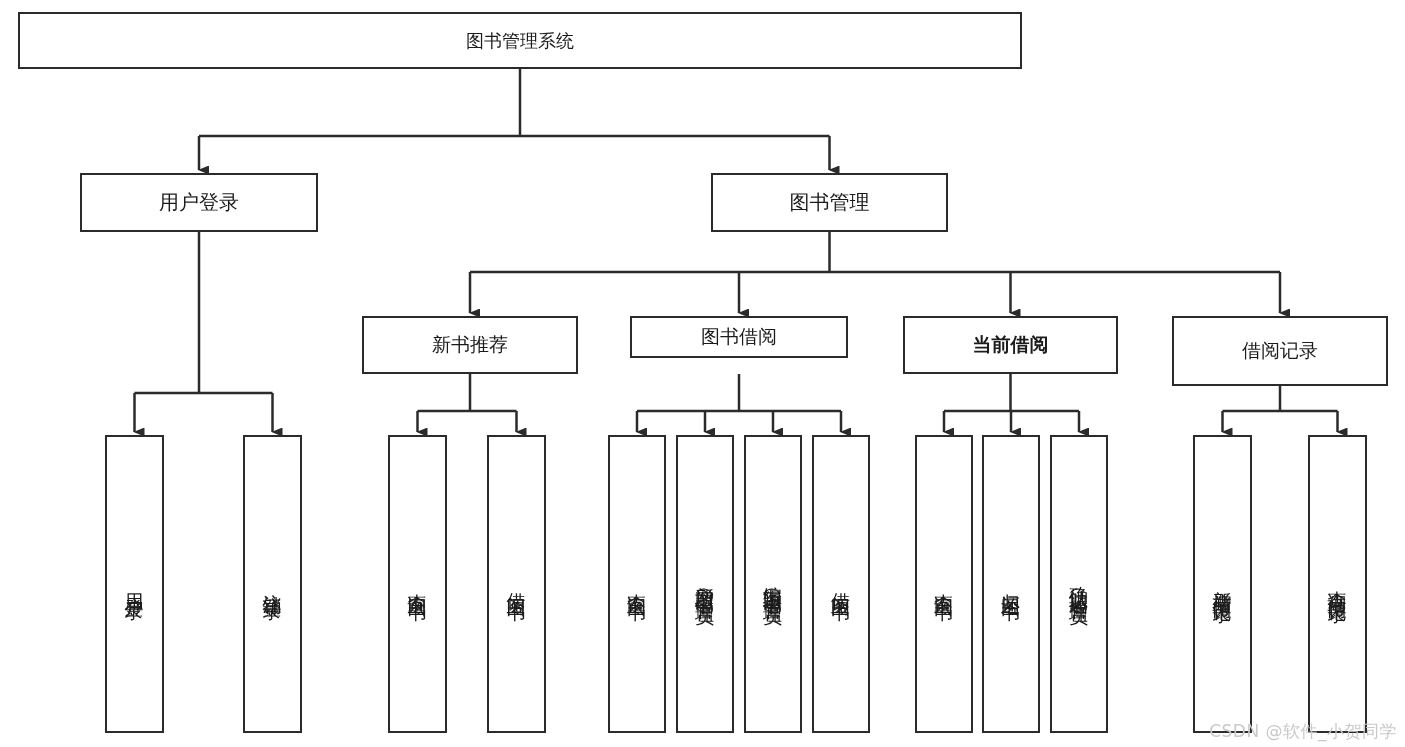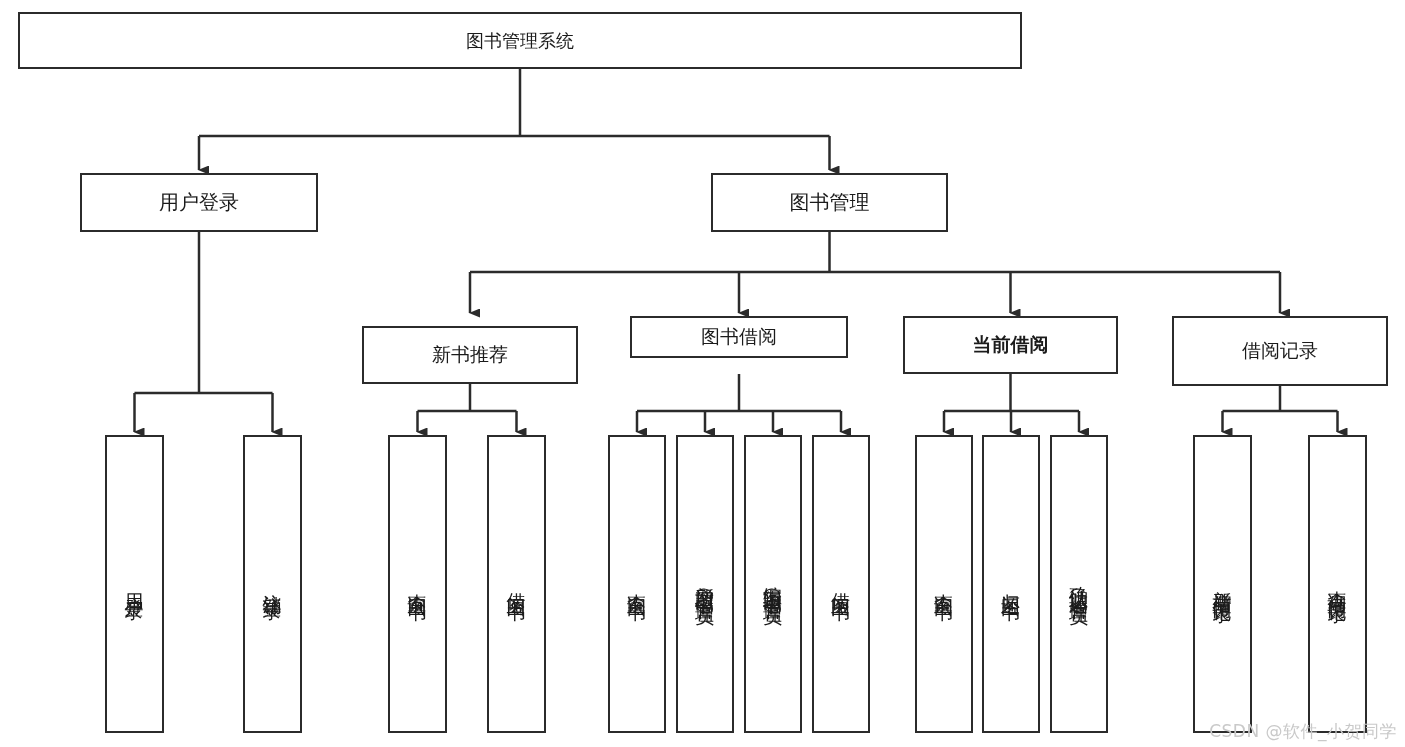--- a/index.html
+++ b/index.html
@@ -118,21 +118,21 @@
   <div id="boxes">
       <div class="node-box root" style="left: 18px; top: 12px; width: 1004px; height: 57px;">
         <span>图书管理系统</span>
       </div>
       <div class="node-box level2" style="left: 80px; top: 173px; width: 238px; height: 59px;">
         <span>用户登录</span>
       </div>
       <div class="node-box level2" style="left: 711px; top: 173px; width: 237px; height: 59px;">
         <span>图书管理</span>
       </div>
-      <div class="node-box level3" style="left: 362px; top: 316px; width: 216px; height: 58px; margin-top: 10px;">
+      <div class="node-box level3" style="left: 362px; top: 316px; width: 216px; height: 58px;">
         <span>新书推荐</span>
       </div>
       <div class="node-box level3" style="left: 630px; top: 316px; width: 218px; height: 42px;">
         <span>图书借阅</span>
       </div>
       <div class="node-box level3" style="left: 903px; top: 316px; width: 215px; height: 58px; font-weight: bold;">
         <span>当前借阅</span>
       </div>
       <div class="node-box level3" style="left: 1172px; top: 316px; width: 216px; height: 70px;">
         <span>借阅记录</span>

